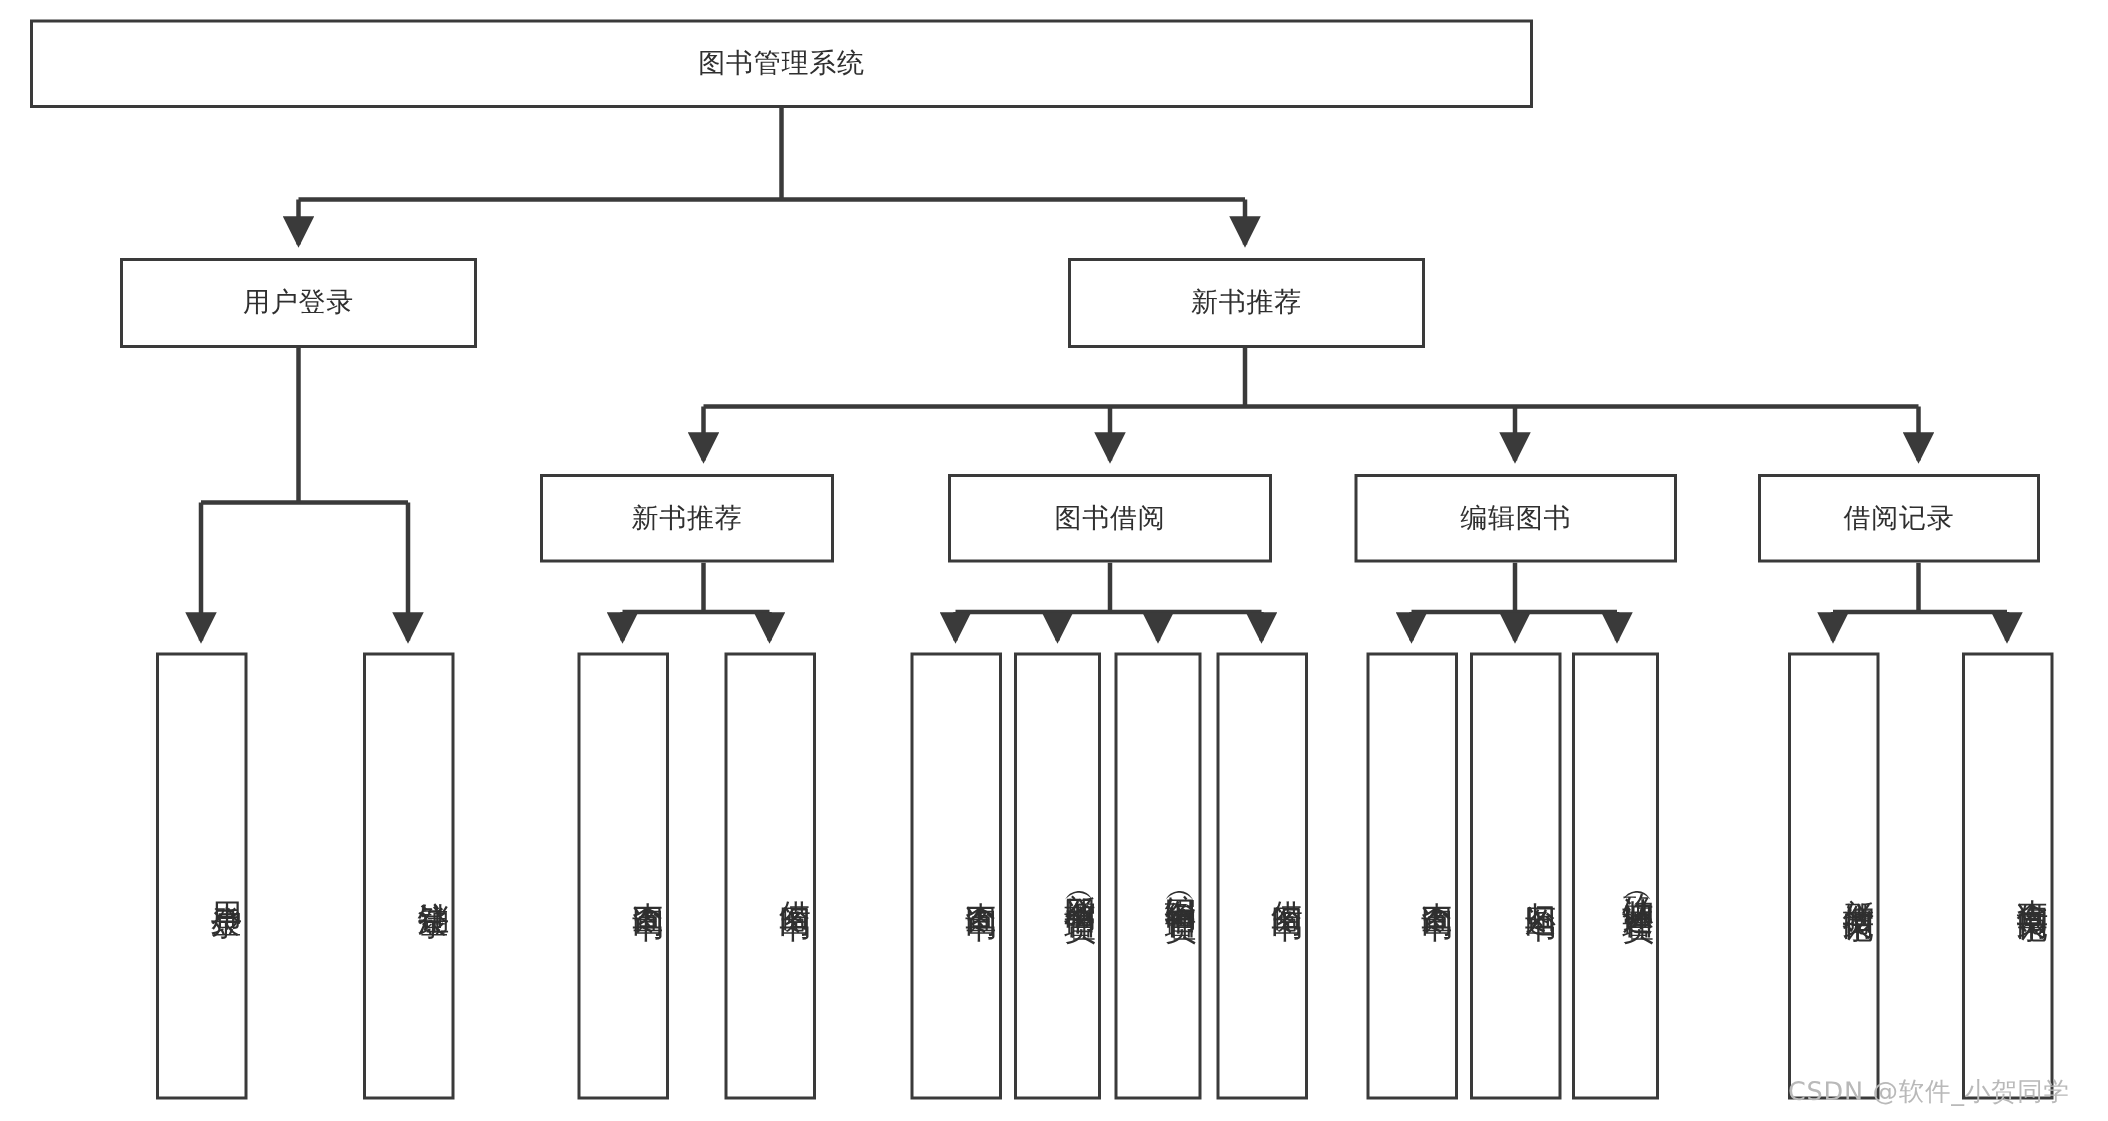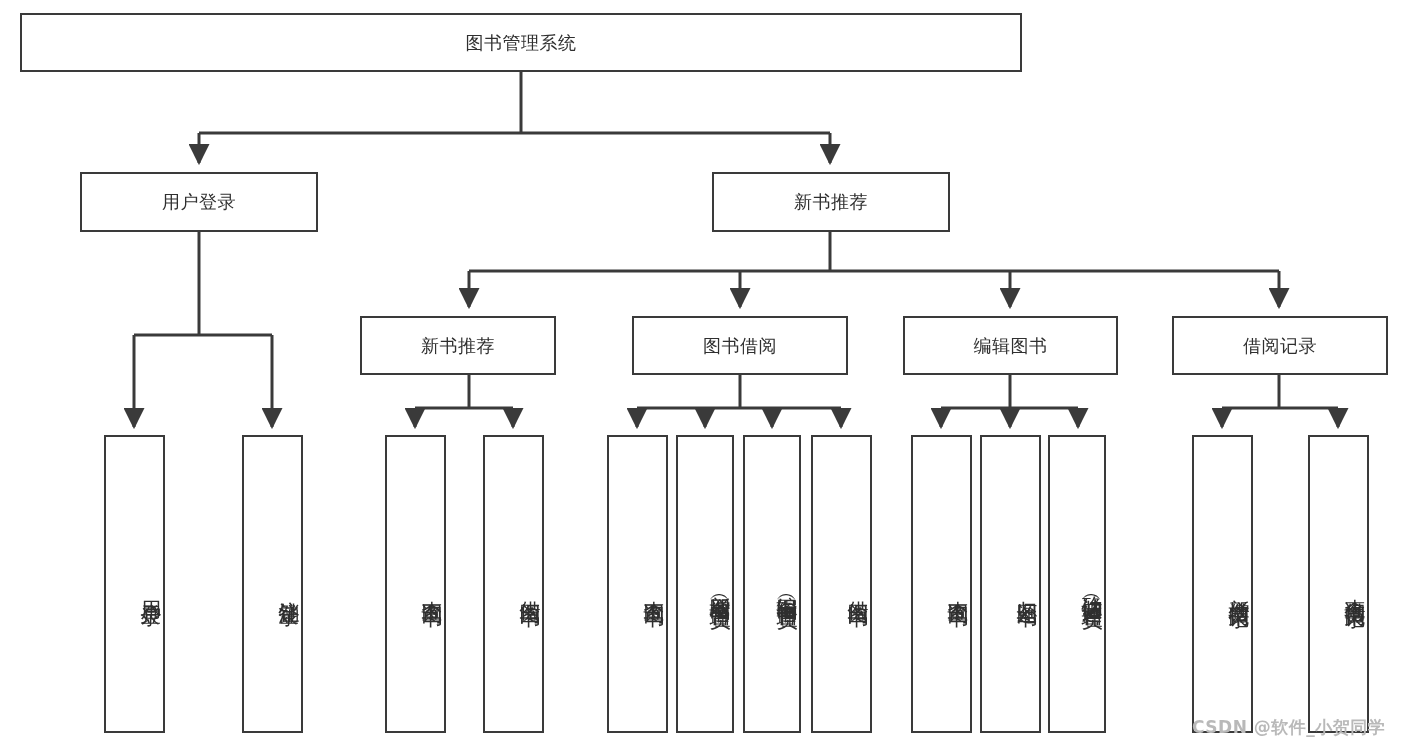--- a/index.html
+++ b/index.html
@@ -46,21 +46,20 @@
     align-items: flex-start;
     justify-content: center;
   }
   .watermark {
     position: absolute;
     color: #b9b9b9;
     font-size: 17px;
     letter-spacing: 0.5px;
     white-space: nowrap;
     pointer-events: none;
-    font-weight: bold;
   }
 </style>
 </head>
 <body>
 
 <svg id="canvas" viewBox="0 0 1405 747" xmlns="http://www.w3.org/2000/svg">
   <defs>
     <marker id="arrow" viewBox="0 0 10 10" refX="9" refY="5" markerWidth="7" markerHeight="7" orient="auto-start-reverse">
       <path d="M 0 0 L 10 5 L 0 10 z" fill="#3a3a3a"></path>
     </marker>
@@ -110,21 +109,21 @@
 </svg>
 
 <div class="node horiz" style="left:20px; top:13px; width:1002px; height:59px;">图书管理系统</div>
 
 <div class="node horiz" style="left:80px; top:172px; width:238px; height:60px;">用户登录</div>
 <div class="node horiz" style="left:712px; top:172px; width:238px; height:60px;">新书推荐</div>
 
 <div class="node horiz" style="left:360px; top:316px; width:196px; height:59px;">新书推荐</div>
 <div class="node horiz" style="left:632px; top:316px; width:216px; height:59px;">图书借阅</div>
 <div class="node horiz" style="left:903px; top:316px; width:215px; height:59px;">编辑图书</div>
-<div class="node horiz" style="left:1172px; top:316px; width:216px; height:59px;">借阅记录</div>
+<div class="node horiz" style="left:1172px; top:316px; width:188px; height:59px;">借阅记录</div>
 
 <div class="node vert" style="left:104px; top:435px; width:61px; height:298px;">用户登录</div>
 <div class="node vert" style="left:242px; top:435px; width:61px; height:298px;">注销登录</div>
 
 <div class="node vert" style="left:385px; top:435px; width:61px; height:298px;">查询图书</div>
 <div class="node vert" style="left:483px; top:435px; width:61px; height:298px;">借阅图书</div>
 
 <div class="node vert" style="left:607px; top:435px; width:61px; height:298px;">查询图书</div>
 <div class="node vert" style="left:676px; top:435px; width:58px; height:298px;">新增图书（管理员）</div>
 <div class="node vert" style="left:743px; top:435px; width:58px; height:298px;">编辑图书（管理员）</div>

